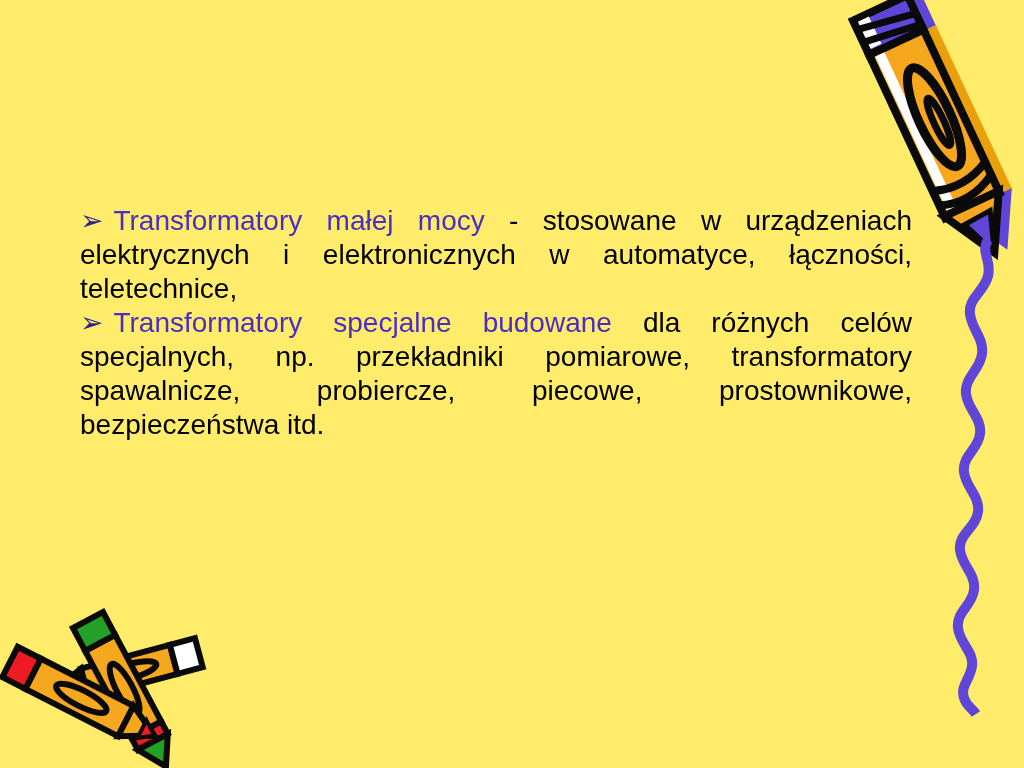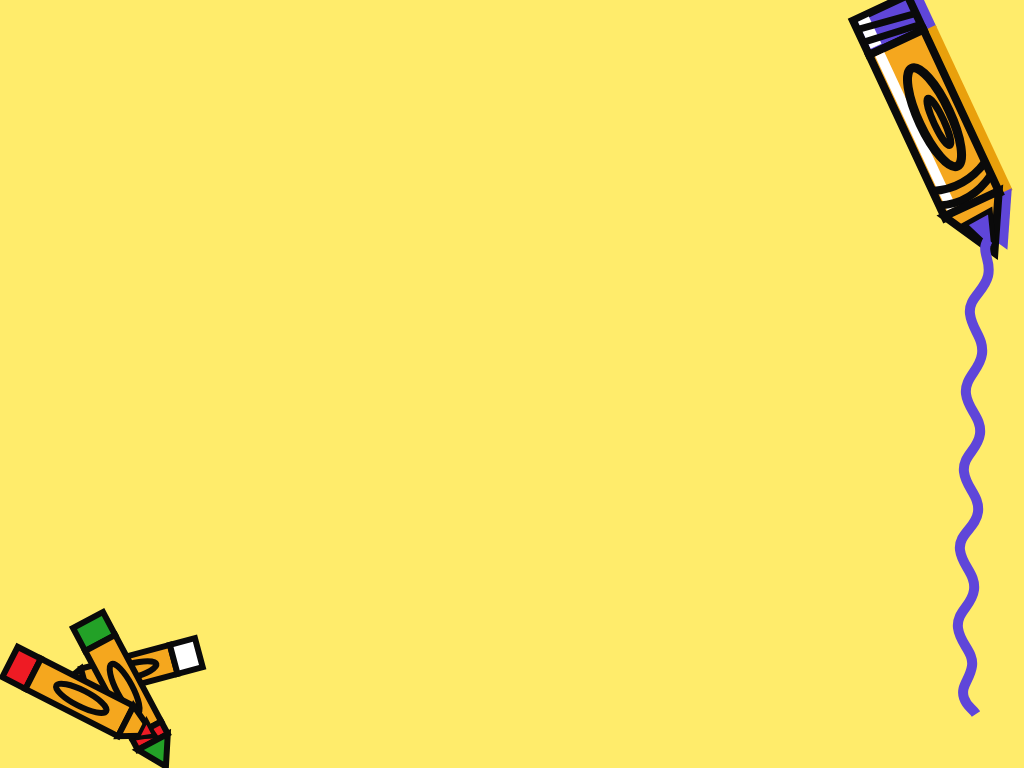--- a/index.html
+++ b/index.html
@@ -48,21 +48,23 @@
 </style>
 </head>
 <body>
 
 <div class="slide">
 
 
   <div class="body-text">
 
 
+    <p class="bullet-para"><span class="bullet-glyph">➢</span><span class="highlight">Transformatory małej mocy</span><span> - stosowane w urządzeniach elektrycznych i elektronicznych w automatyce, łączności, teletechnice,</span></p>
 
+    <p class="bullet-para"><span class="bullet-glyph">➢</span><span class="highlight">Transformatory specjalne budowane</span><span> dla różnych celów specjalnych, np. przekładniki pomiarowe, transformatory spawalnicze, probiercze, piecowe, prostownikowe, bezpieczeństwa itd.</span></p>
   </div>
 
   <svg id="pencil-svg" class="decor" width="184" height="266" viewBox="0 0 184 266">
     <g transform="translate(58,46) rotate(-25)">
 
       <g transform="translate(13,3)">
         <rect x="-30" y="-42" width="60" height="38" fill="var(--squiggle)"></rect>
         <rect x="-30" y="-6" width="60" height="182" fill="var(--crayon-shadow)"></rect>
         <polygon points="-30,174 0,228 30,174" fill="var(--squiggle)"></polygon>
       </g>

